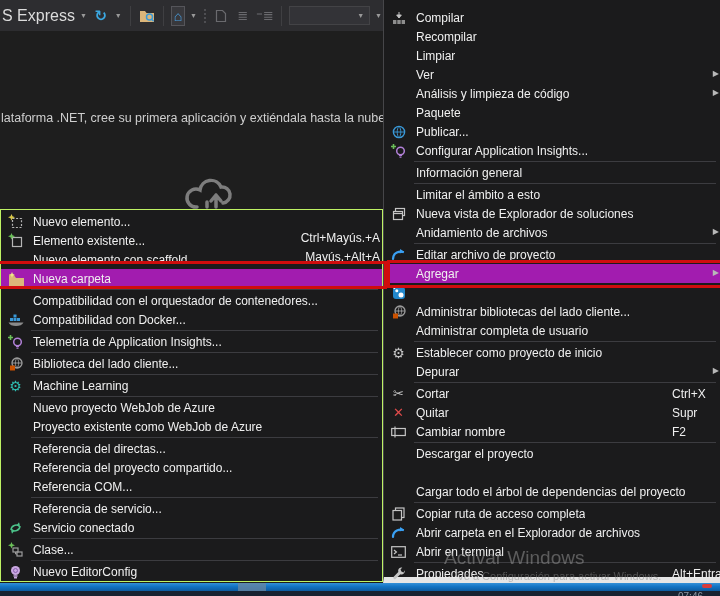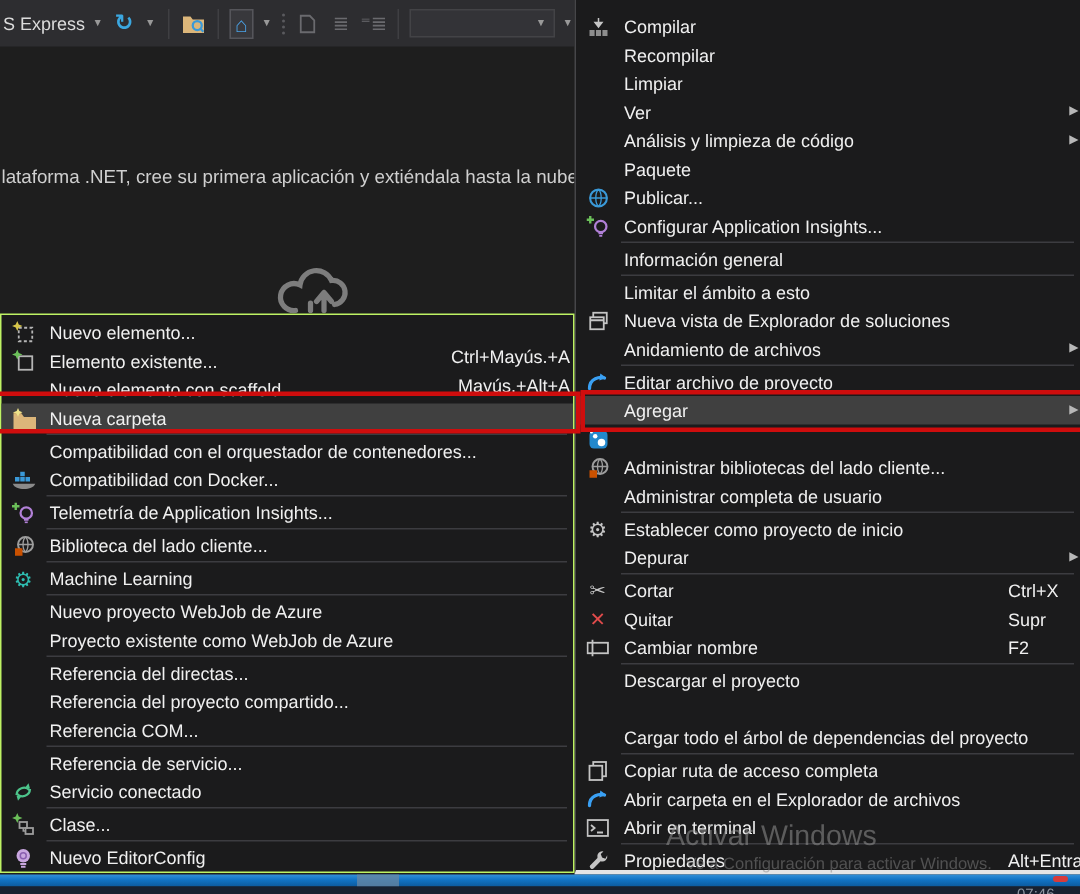--- a/index.html
+++ b/index.html
@@ -8,21 +8,21 @@
     position:relative; width:720px; height:596px; overflow:hidden;
     background:#1e1e1e;
     font-family:"Liberation Sans","DejaVu Sans",sans-serif;
     -webkit-font-smoothing:antialiased;
   }
   
   .toolbar {
     position:absolute; left:0; top:0; width:383px; height:31px;
     background:#2d2d30; display:flex; align-items:center; gap:4px; padding-left:2px;
   }
-  .tb-label { color:#dcdcdc; font-size:12px; white-space:nowrap; }
+  .tb-label { color:#dcdcdc; font-size:16px; white-space:nowrap; }
   .caret { color:#999; font-size:7px; margin:0 1px; }
   .tb-sep { width:1px; height:20px; background:#3f3f42; margin:0 3px; flex:0 0 1px; }
   .tb-btn { display:flex; align-items:center; justify-content:center; height:24px; min-width:18px; }
   .refresh-glyph { color:#3ba7e0; font-size:15px; font-weight:bold; line-height:1; }
   .home-box { width:20px; height:20px; border:1px solid #55555a; background:#38383c;
               display:flex; align-items:center; justify-content:center; }
   .home-glyph { color:#4aa3e8; font-size:14px; line-height:1; }
   .grip { display:flex; flex-direction:column; gap:2px; padding:0 2px; }
   .grip i { width:2px; height:2px; background:#5a5a5e; border-radius:50%; }
   .dim-glyph { color:#6a6a6e; font-size:13px; }
@@ -34,30 +34,30 @@
     color:#cfcfcf; font-size:12.5px; white-space:nowrap; overflow:hidden;
   }
   .cloud-wrap { position:absolute; left:183px; top:175px; }
   
   .menu {
     position:absolute; background:#1b1b1c; z-index:10;
     font-size:12px; color:#f0f0f0;
   }
   .menu-right {
     left:383px; top:0; width:337px; height:583px;
-    border-left:1px solid #464649; border-bottom:3px solid #e5e5e5;
+    border-left:1px solid #464649; border-bottom:6px solid #e5e5e5;
     padding-top:8px;
   }
   .menu-left {
     left:0; top:209px; width:383px; height:373px;
     border:1px solid #bef264; padding-top:2px; z-index:20;
   }
   .mi { position:relative; height:19px; display:flex; align-items:center;
         padding-left:5px; white-space:nowrap; cursor:default; }
-  .mi.hl { background:#404040; }
+  .mi.hl { background:#a21caf; }
   .mi-icon { flex:0 0 19px; width:19px; height:16px; display:flex; align-items:center;
              justify-content:center; margin-right:8px; font-size:12px; line-height:1; }
   .mi-label { overflow:hidden; }
   .mi-short-r { position:absolute; left:288px; color:#f0f0f0; }
   .mi-short-l { position:absolute; right:2px; color:#f0f0f0;margin-top:33px; }
   .mi-arrow { position:absolute; right:1px; top:5px; color:#b8b8b8; font-size:8px; line-height:1; }
   .msep { height:1px; background:#3c3c40; margin:1px 4px 1px 30px; }
   
   .redbox { position:absolute; border:3px solid #cf0d0d; z-index:40; pointer-events:none; }
   .redbox-left  { left:-4px; top:261px; width:391px; height:28px; }

